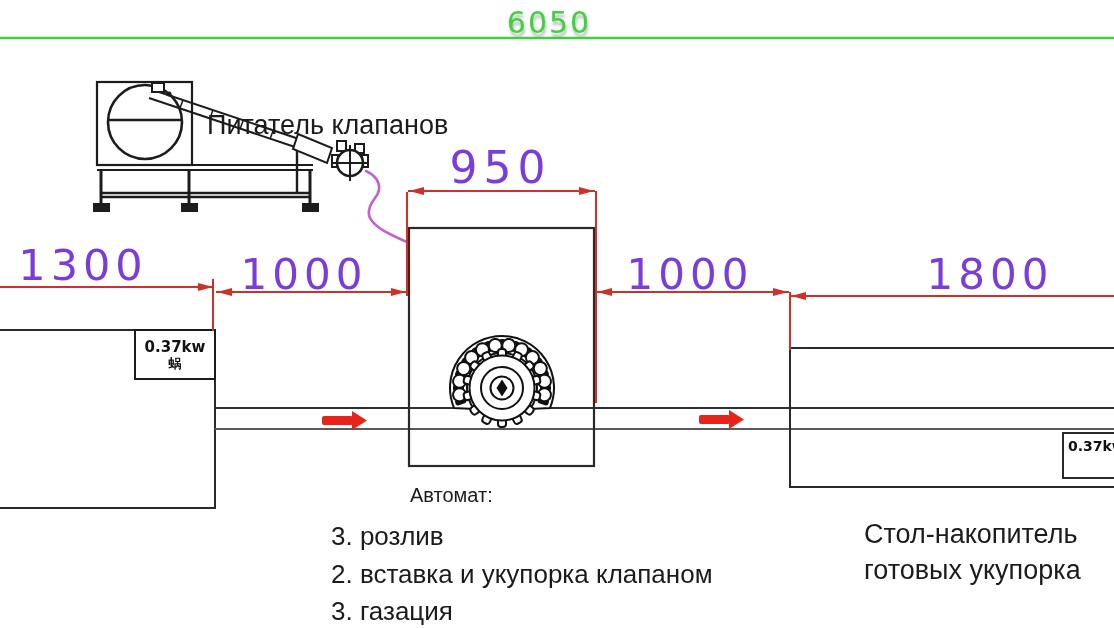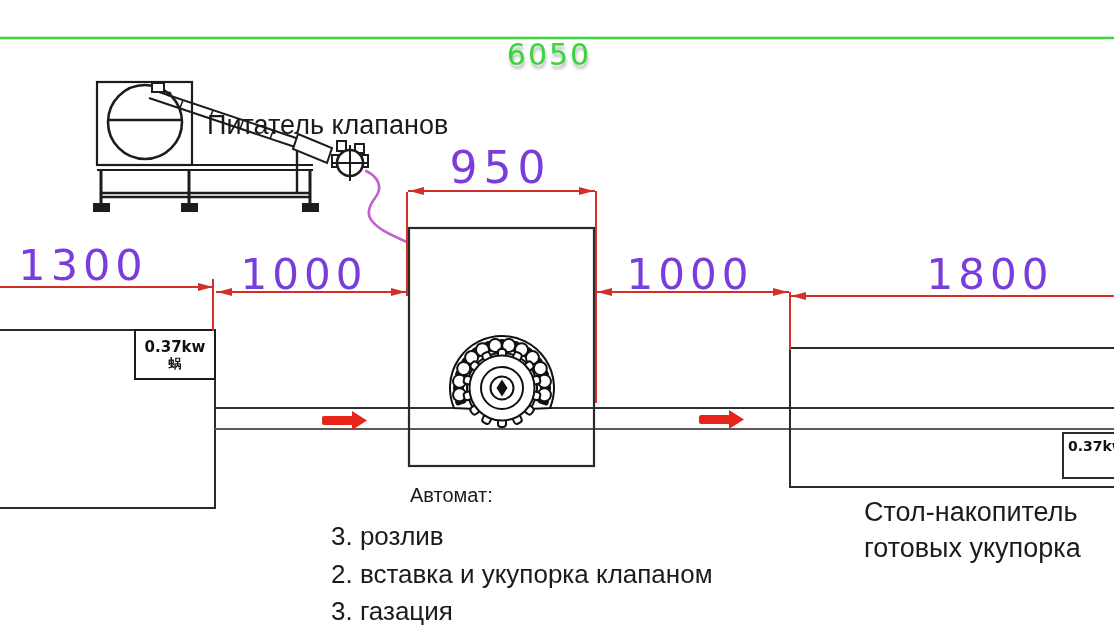--- a/index.html
+++ b/index.html
@@ -9,31 +9,31 @@
   }
   .canvas svg{position:absolute;left:0;top:0;}
   .txt{position:absolute;white-space:nowrap;color:#1b1b1b;}
   .dim{
     position:absolute;text-align:center;color:#6d28d9;opacity:.9;
     font-family:"DejaVu Sans",sans-serif;font-weight:400;
   }
   .dim-main{left:501px;top:5px;width:96px;text-align:center;
     color:#3bd43b;font-size:30px;letter-spacing:2px;opacity:1;
     font-family:"DejaVu Sans",sans-serif;
-    text-shadow:1px 4px 3px rgba(130,130,130,0.55);margin-top:32px;}
+    text-shadow:1px 4px 3px rgba(130,130,130,0.55);}
   .d1300{left:12px;top:240px;width:142px;font-size:43px;letter-spacing:5px;}
   .d1000L{left:238px;top:250px;width:132px;font-size:42px;letter-spacing:5px;}
   .d950{left:443px;top:142px;width:115px;font-size:44px;letter-spacing:6px;}
   .d1000R{left:624px;top:250px;width:132px;font-size:42px;letter-spacing:5px;}
   .d1800{left:916px;top:250px;width:148px;font-size:42px;letter-spacing:5px;}
   .lbl-valve{left:207px;top:62px;font-size:27px;margin-top:48px;}
   .lbl-cyl{left:8px;top:509px;font-size:27px;line-height:36px;white-space:normal;width:200px;}
   .lbl-automat-title{left:410px;top:484px;font-size:20px;}
   .lbl-automat-items{left:331px;top:518px;font-size:26px;line-height:37.5px;}
-  .lbl-acc{left:864px;top:494px;font-size:27px;line-height:36px;}
+  .lbl-acc{left:864px;top:516px;font-size:27px;line-height:36px;}
   .motorL{
     position:absolute;left:136px;top:331px;width:78px;height:47px;
     display:flex;flex-direction:column;align-items:center;justify-content:center;
     color:#111;font-family:"DejaVu Sans",sans-serif;
   }
   .motorL .p1{font-size:15px;font-weight:700;line-height:17px;}
   .motorL .p2{font-size:13px;font-weight:700;line-height:15px;}
   .motorR{
     position:absolute;left:1063px;top:433px;width:51px;height:45px;
     overflow:hidden;color:#111;font-family:"DejaVu Sans",sans-serif;

